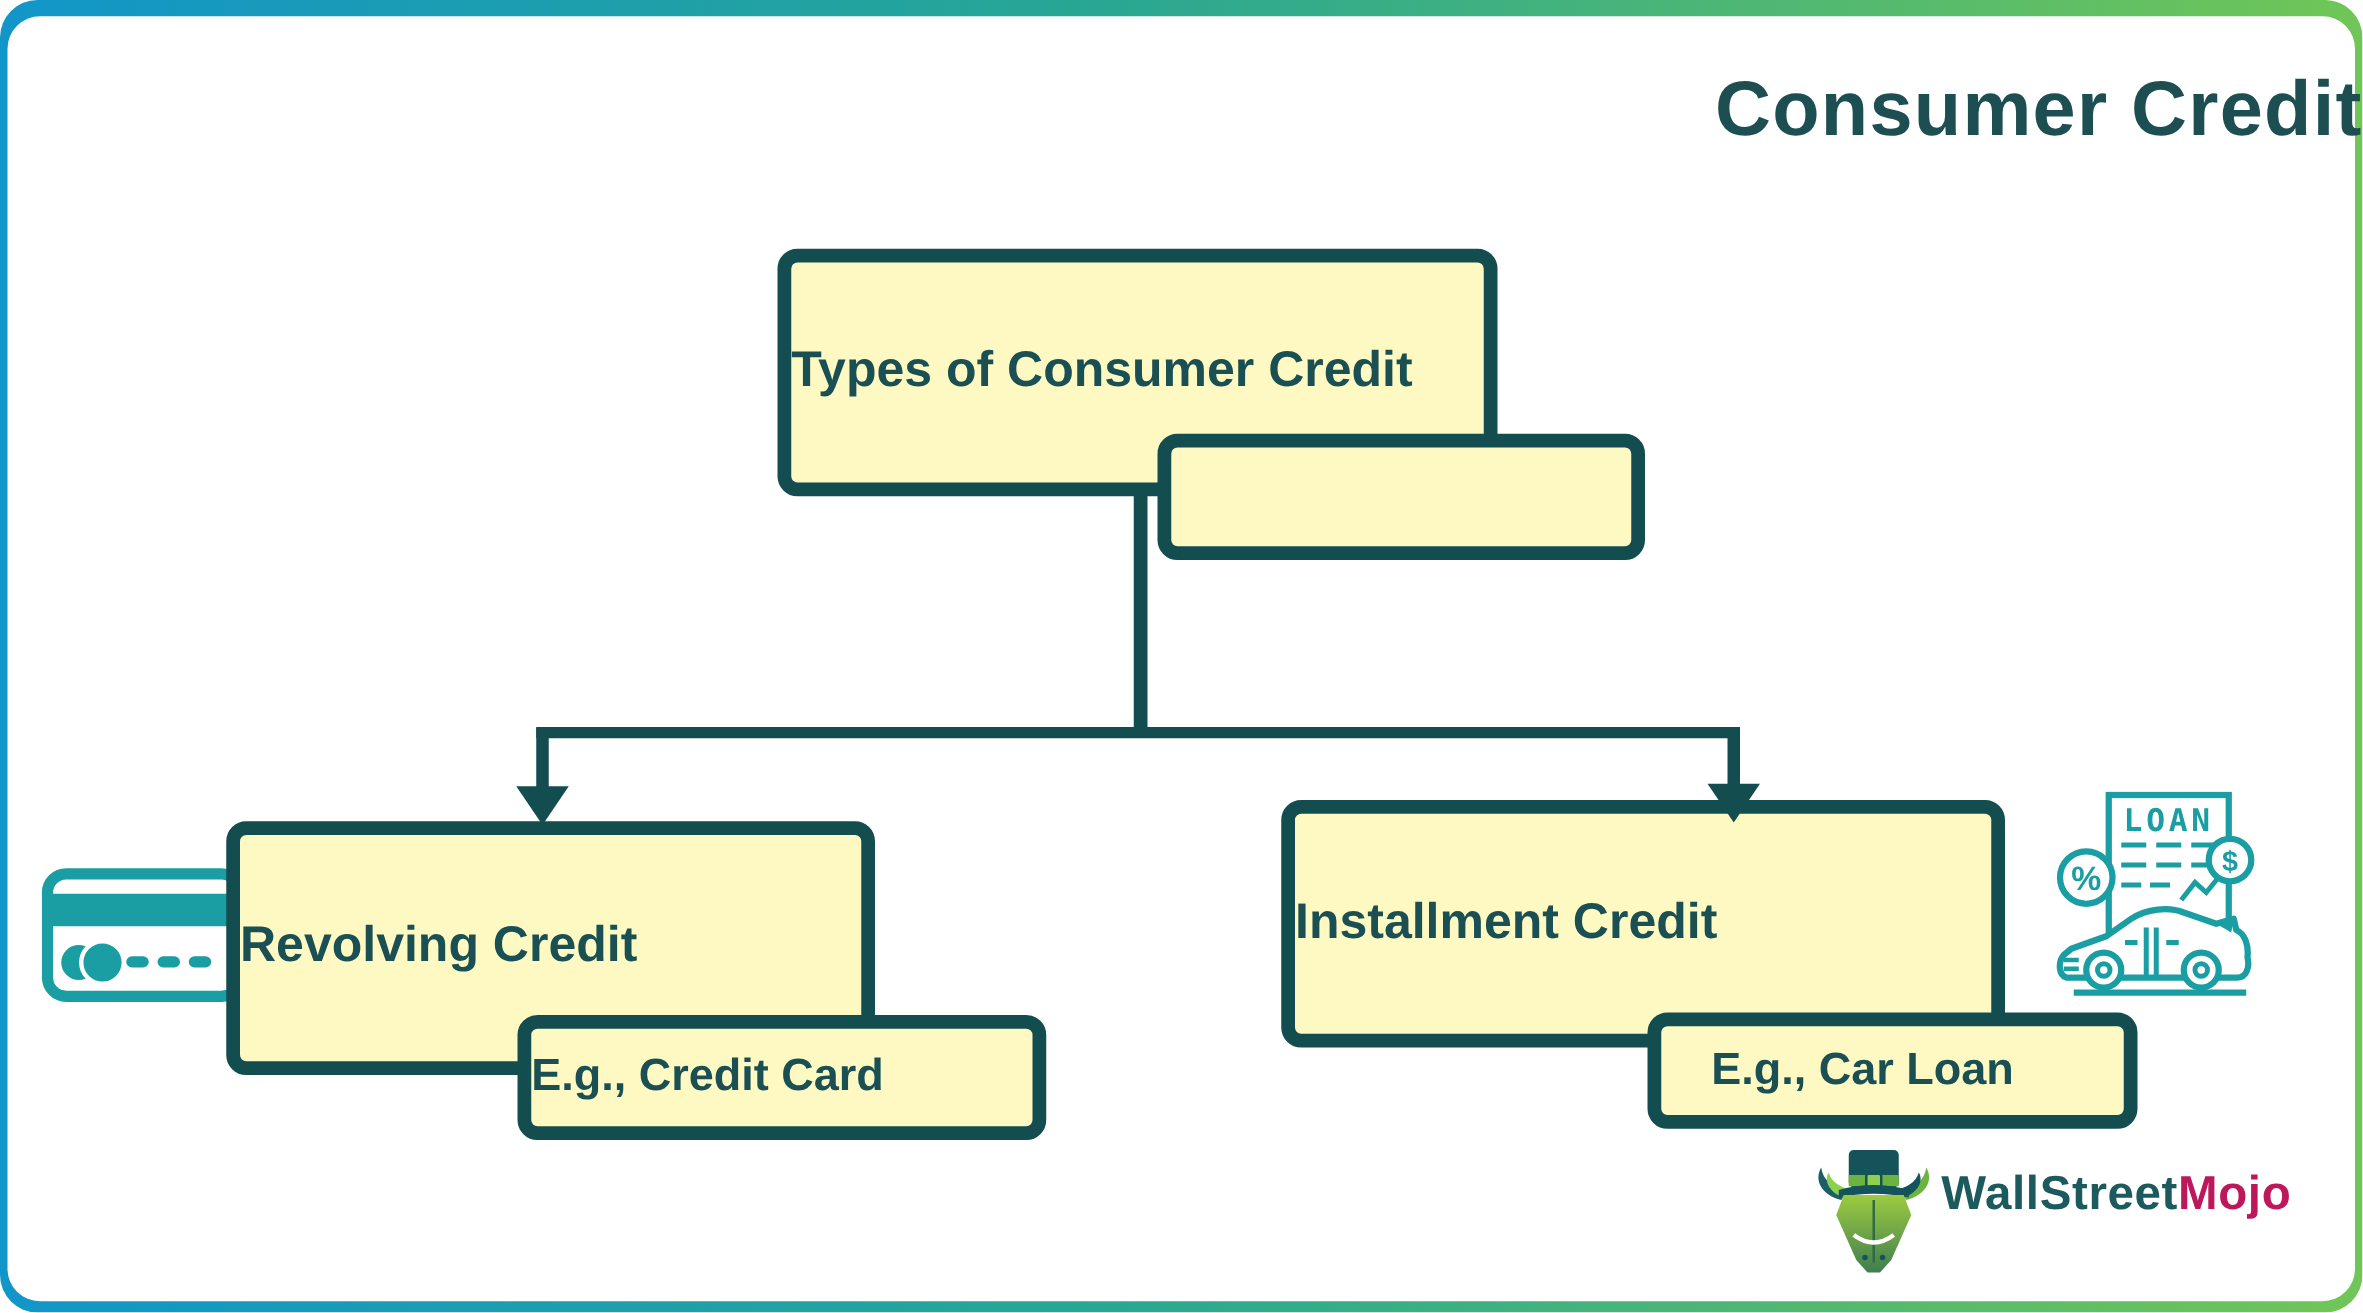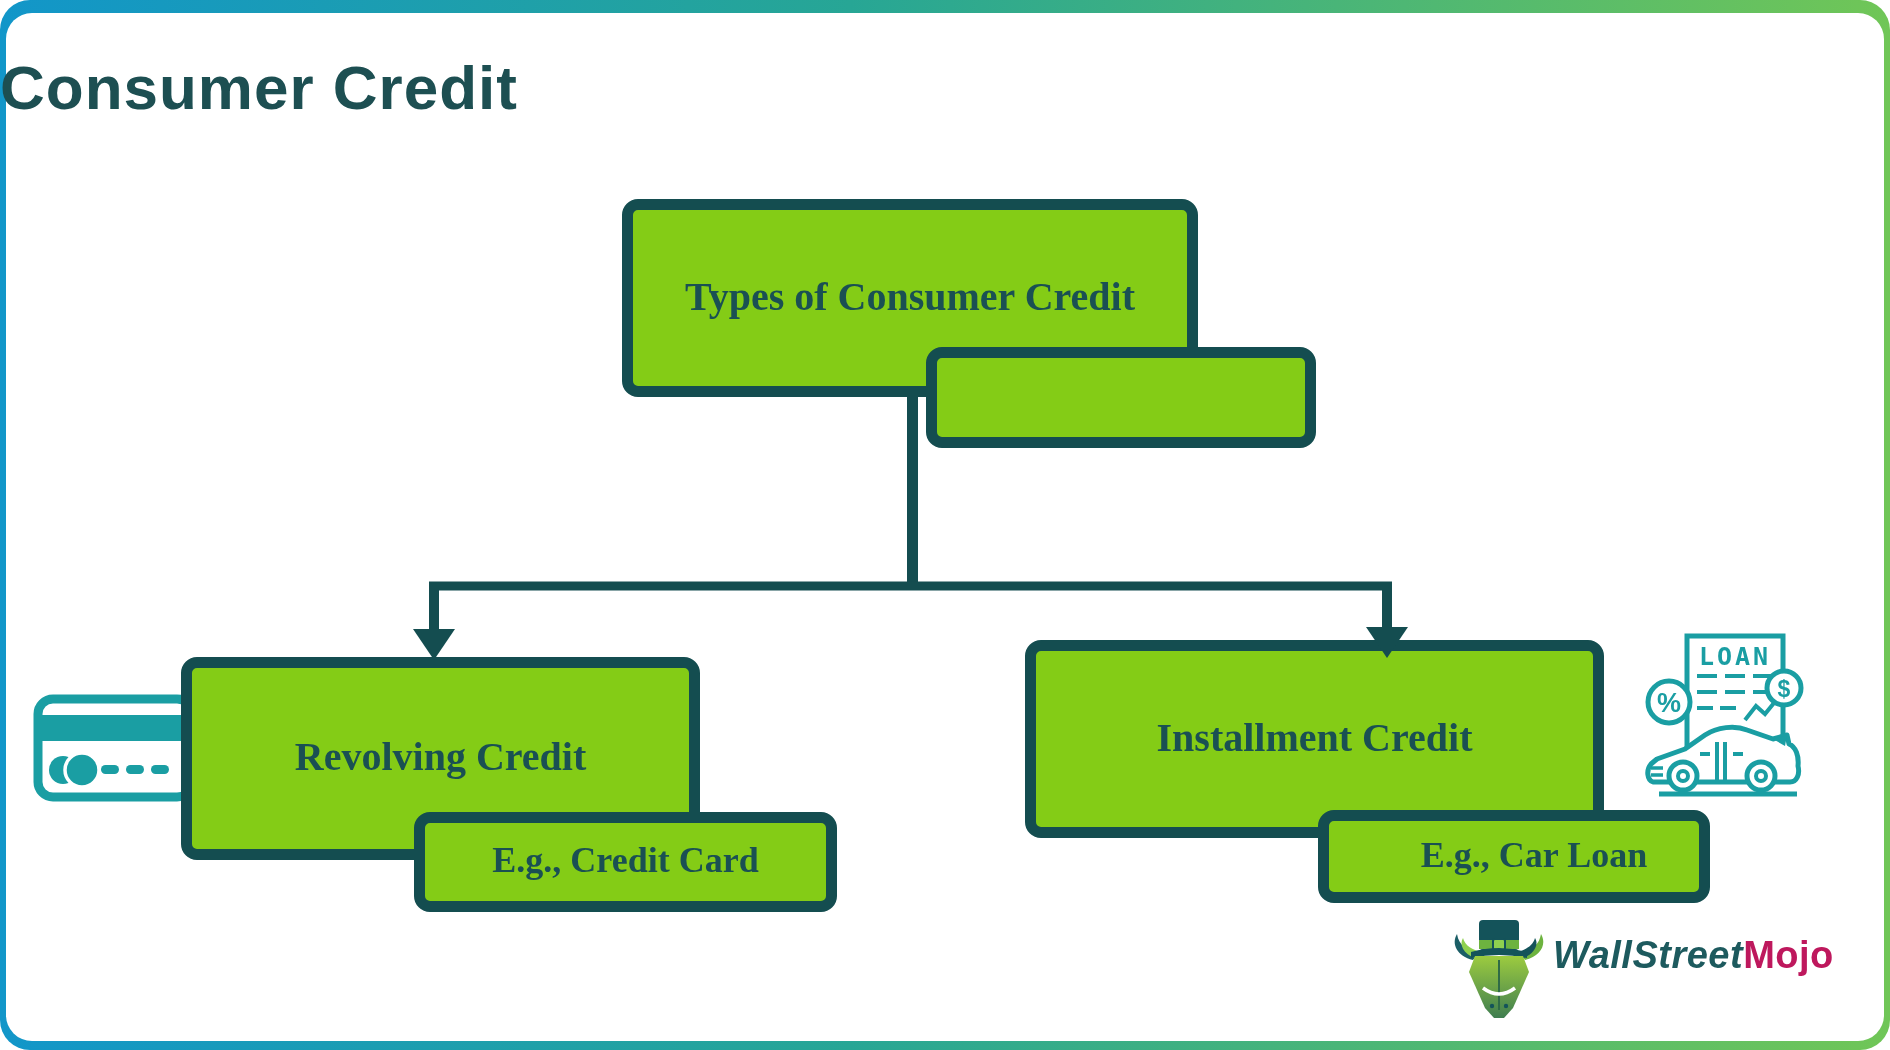--- a/index.html
+++ b/index.html
@@ -8,47 +8,47 @@
     font-family:"Liberation Sans",sans-serif;
   }
   
   .frame{position:absolute;inset:0;border-radius:30px;
     background:linear-gradient(90deg,#1296c9 0%,#27a695 45%,#70c657 100%);}
   .canvas{position:absolute;left:6px;right:6px;top:13px;bottom:9px;
     background:#ffffff;border-radius:26px;}
   .layer{position:absolute;inset:0;}
 
   .title{
-    position:absolute;left:0;right:0;top:52px;text-align:left;
+    position:absolute;left:0;right:0;top:52px;text-align:right;
     font-size:62px;font-weight:800;letter-spacing:1px;color:#1d4f52;
   }
 
   .node{
     position:absolute;box-sizing:border-box;
-    background:#84cc16;border:11px solid #144d50;border-radius:16px;
-    display:flex;align-items:center;justify-content:center;
-    color:#1a5053;font-weight:700;font-family:Liberation Serif, serif;
+    background:#fef9c3;border:11px solid #144d50;border-radius:16px;
+    display:flex;align-items:center;justify-content:flex-start;
+    color:#1a5053;font-weight:700;
   }
   .node .lbl{transform:translateY(-2px);}
   .node-root   {left:622px; top:199px; width:576px; height:198px; font-size:40px; z-index:2;}
   .node-tag    {left:926px; top:347px; width:390px; height:101px; z-index:3;}
   .node-left   {left:181px; top:657px; width:519px; height:203px; font-size:40px; z-index:2;}
   .node-right  {left:1025px;top:640px; width:579px; height:198px; font-size:40px; z-index:2;}
   .node-subL   {left:414px; top:812px; width:423px; height:100px; font-size:36px; z-index:3;}
   .node-subR   {left:1318px;top:810px; width:392px; height:93px;  font-size:36px; z-index:3;padding-left:40px;}
 
   .connectors{position:absolute;inset:0;z-index:4;pointer-events:none;}
 
   .icon-card{position:absolute;left:33px;top:694px;width:164px;height:108px;z-index:1;}
   .icon-loan{position:absolute;left:1645px;top:632px;width:160px;height:172px;z-index:1;}
 
   .logo{position:absolute;left:1449px;top:914px;height:110px;display:flex;align-items:center;z-index:5;}
   .logo-bull{width:100px;height:110px;flex:0 0 auto;}
   .logo-text{font-size:38px;font-weight:800;letter-spacing:0.5px;white-space:nowrap;margin-left:4px;transform:translateY(-14px);}
-  .logo-text .p1{color:#1d5a5e;font-style:italic;}
+  .logo-text .p1{color:#1d5a5e;}
   .logo-text .p2{color:#be185d;}
 </style>
 </head>
 <body>
 
 <div class="stage">
   <div class="frame"></div>
   <div class="canvas"></div>
 
   <div class="layer">

